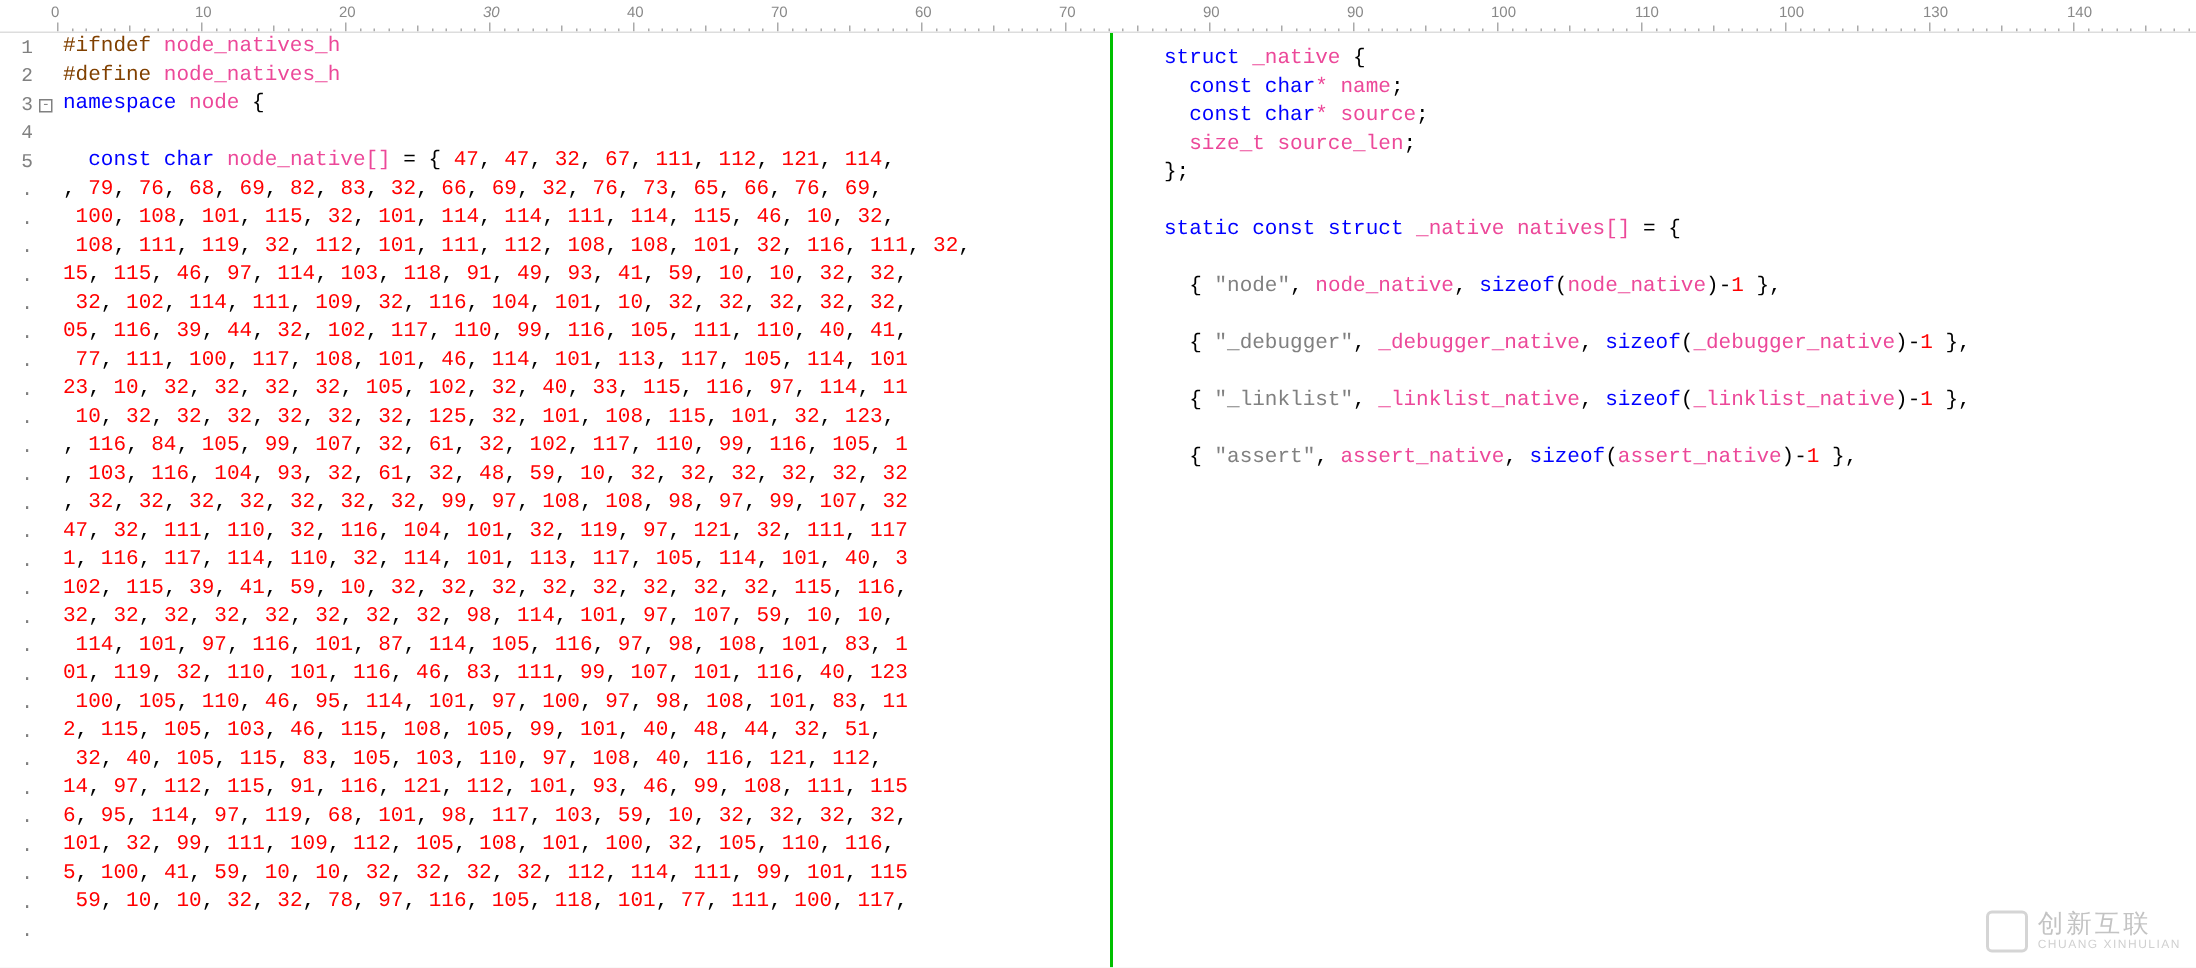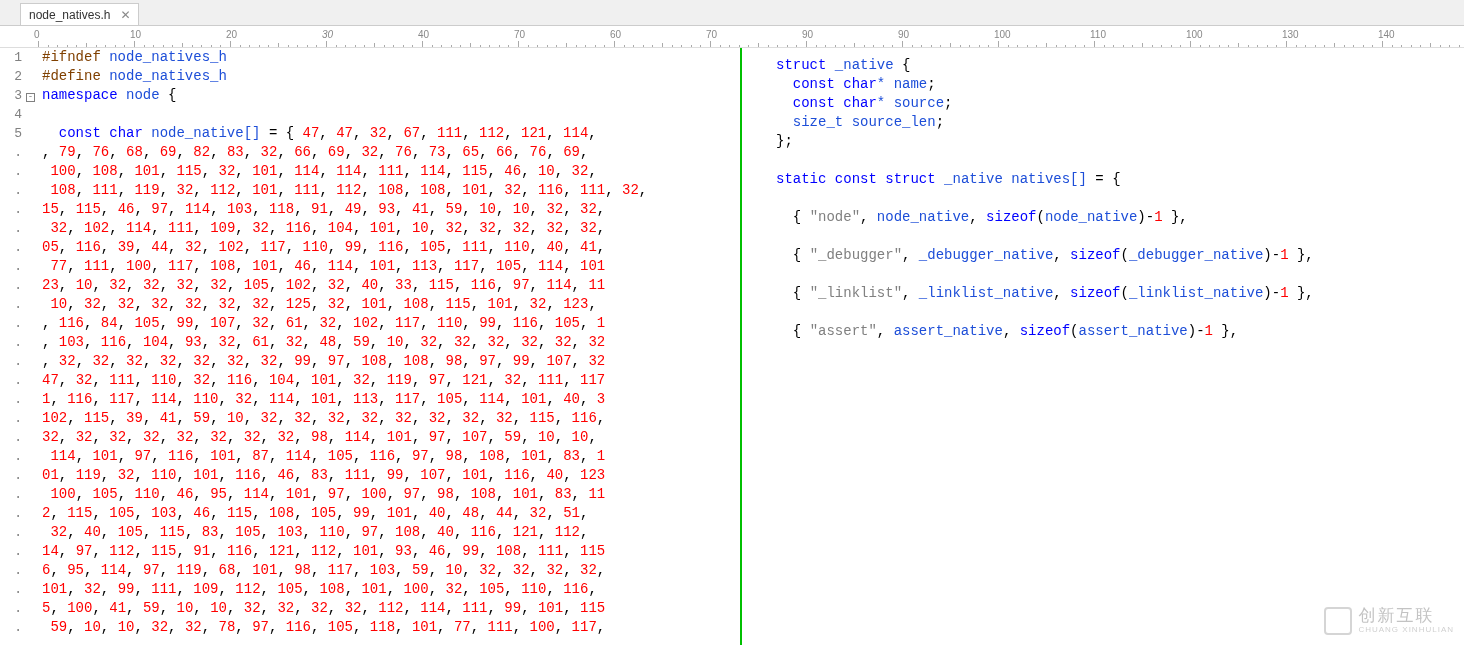--- a/index.html
+++ b/index.html
@@ -117,21 +117,21 @@
 }
 .code-lines {
   flex: 1;
   padding-left: 4px;
   line-height: 19px;
   white-space: pre;
   overflow: hidden;
 }
 .t-pre  { color: #804000; }
 .t-kw   { color: #0000ff; }
-.t-id   { color: #1d4ed8; }
+.t-id   { color: #ec4899; }
 .t-num  { color: #ff0000; }
 .t-pun  { color: #000000; }
 .t-str  { color: #808080; }
 .watermark {
   position: absolute;
   right: 10px;
   bottom: 10px;
   display: flex;
   align-items: center;
   opacity: 0.35;
@@ -147,26 +147,20 @@
 }
 .watermark-text { display:flex; flex-direction:column; line-height:1.1; }
 .watermark-cn { font-size: 17px; color:#555; letter-spacing:2px;}
 .watermark-en { font-size: 8px; color:#777; letter-spacing:1px;}
 </style>
 </head>
 <body>
 
 <div class="editor-container">
 
-  <div class="tab-bar">
-    <div class="tab">
-      <span>node_natives.h</span>
-      <span class="close">✕</span>
-    </div>
-  </div>
 
   <div class="ruler">
     <div class="ruler-inner" id="ruler-inner">
         <span class="ruler-mark" style="left: -4px;">0</span>
         <span class="ruler-mark" style="left: 92px;">10</span>
         <span class="ruler-mark" style="left: 188px;">20</span>
         <span class="ruler-mark" style="left: 284px; font-style: italic;">30</span>
         <span class="ruler-mark" style="left: 380px;">40</span>
         <span class="ruler-mark" style="left: 476px;">70</span>
         <span class="ruler-mark" style="left: 572px;">60</span>

